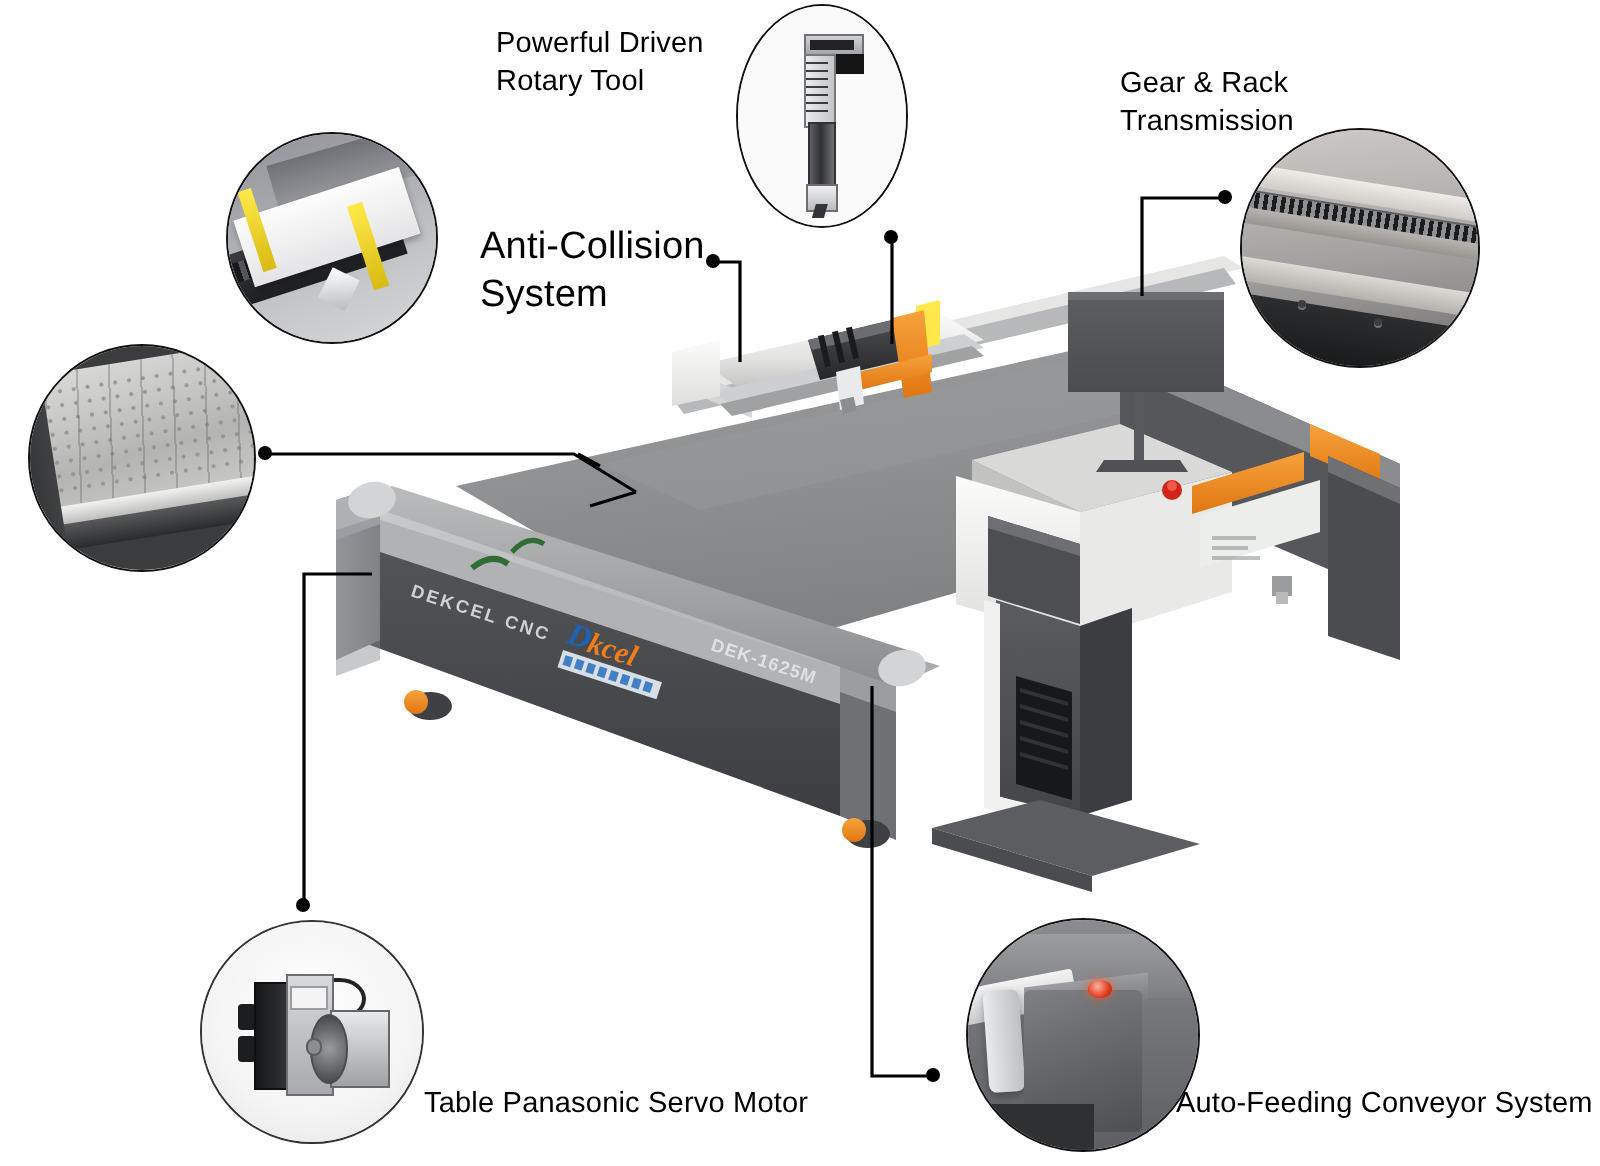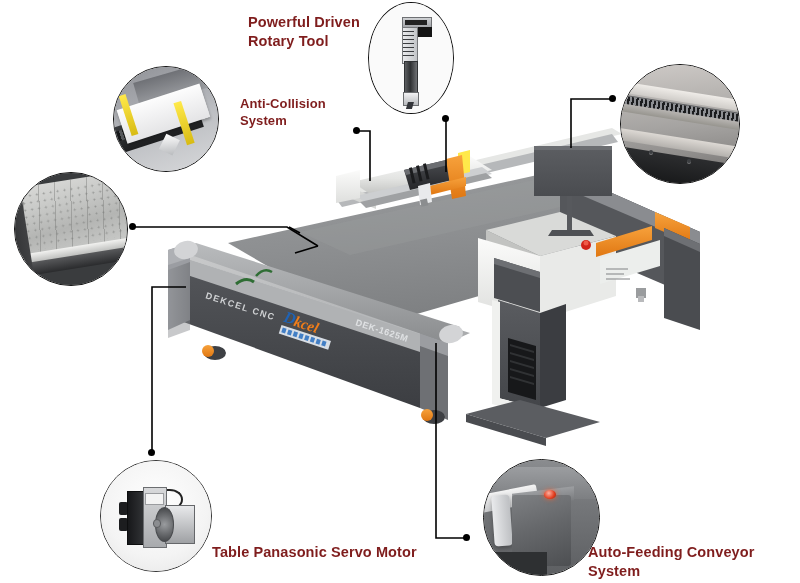--- a/index.html
+++ b/index.html
@@ -11,22 +11,22 @@
   #stage{
     position:relative;
     width:800px;
     height:583px;
     background:#ffffff;
     overflow:hidden;
   }
   
   .callout-label{
     position:absolute;
-    font-weight:bold;
-    color:#7f1d1d;
+    font-weight:normal;
+    color:#000000;
     line-height:1.28;
     letter-spacing:.1px;
     white-space:pre-line;
     user-select:none;
   }
   
   .dot{
     position:absolute;
     width:7px;height:7px;
     background:#000;
@@ -371,22 +371,24 @@
 
       <path d="M152,453 L152,287 L186,287"></path>
 
       <path d="M436,343 L436,538 L466,538"></path>
     </g>
   </svg>
 
   <div class="callout-label" style="left:248px; top:13px; font-size:14.5px;">Powerful Driven
 Rotary Tool</div>
 
-
-  <div class="callout-label" style="left:240px; top:96px; font-size:13px;">Anti-Collision
+  <div class="callout-label" style="left:560px; top:33px; font-size:14.5px;">Gear &amp; Rack
+Transmission</div>
+
+  <div class="callout-label" style="left:240px; top:112px; font-size:19px;">Anti-Collision
 System</div>
 
 
   <div class="callout-label" style="left:212px; top:543px; font-size:14.5px;">Table Panasonic Servo Motor</div>
 
   <div class="callout-label" style="left:588px; top:543px; font-size:14.5px;">Auto-Feeding Conveyor System</div>
 
   <div class="dot" style="left:442px; top:115px;"></div>
   <div class="dot" style="left:609px; top:95px;"></div>
   <div class="dot" style="left:353px; top:127px;"></div>

